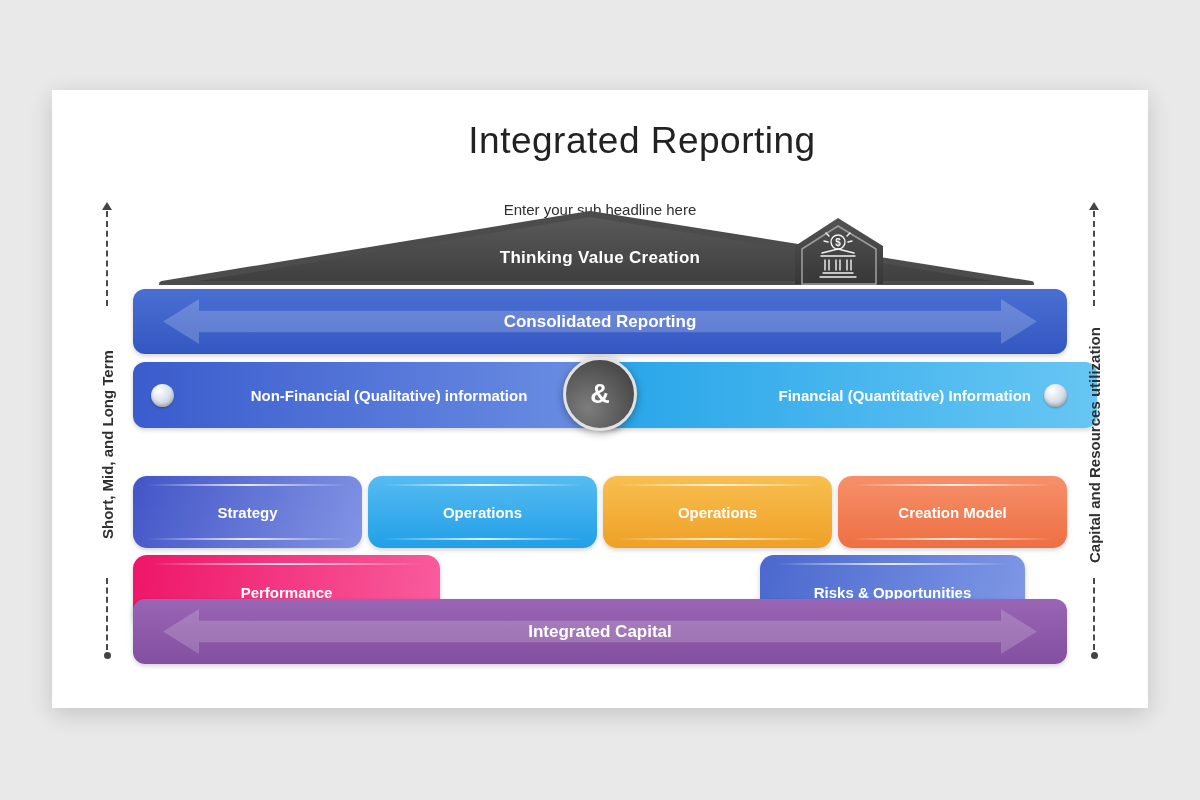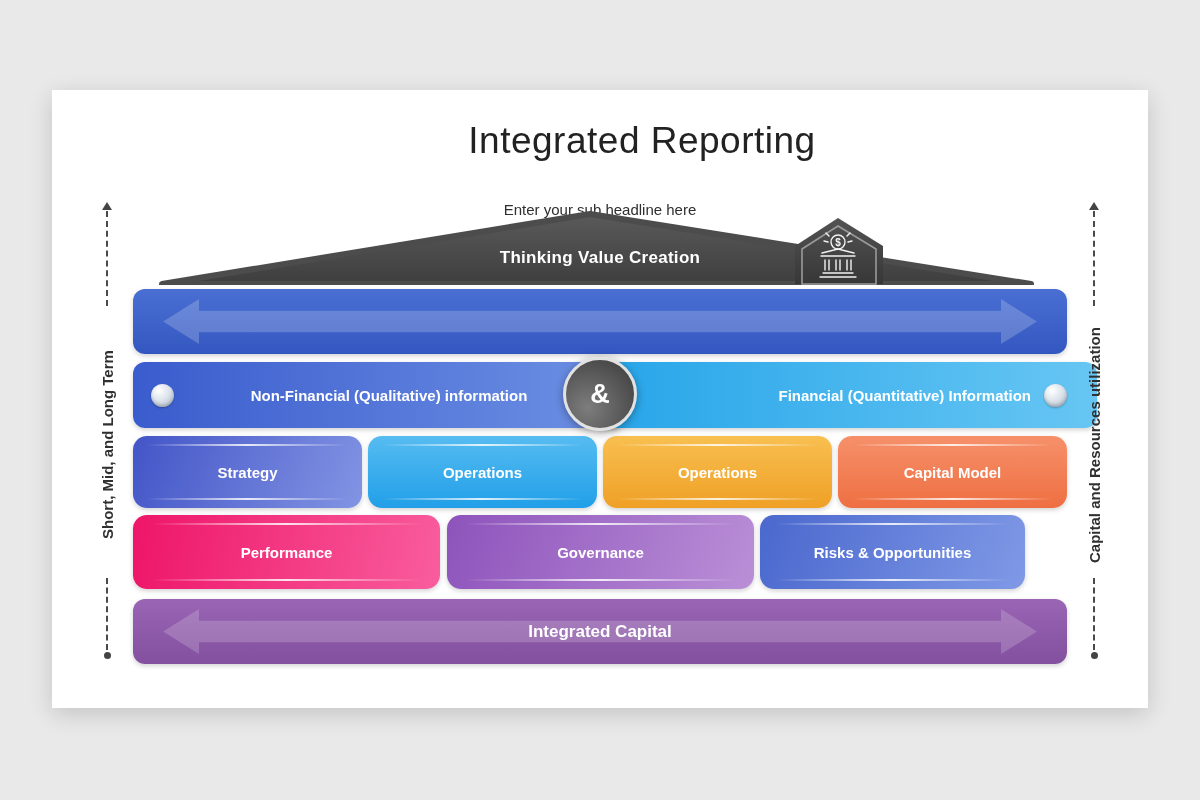--- a/index.html
+++ b/index.html
@@ -27,21 +27,21 @@
     justify-content:flex-end;padding-right:30px;gap:13px;}
   .half-left .half-label{flex:1;text-align:center;padding-right:30px;}
   .ball{width:23px;height:23px;border-radius:50%;flex:0 0 auto;
     background:radial-gradient(circle at 35% 28%,#ffffff,#dde4ec 45%,#a4b1c2 100%);
     box-shadow:inset 0 -2px 3px rgba(0,0,0,.18),0 1px 2px rgba(0,0,0,.25);}
   .amp-circle{position:absolute;left:511px;top:267px;width:68px;height:68px;border-radius:50%;
     background:radial-gradient(circle at 32% 70%,#7d7d7d,#4a4a4a 75%);border:3px solid #e2e2e2;
     display:flex;align-items:center;justify-content:center;color:#fff;font-size:27px;font-weight:700;
     box-shadow:0 2px 8px rgba(0,0,0,.35);z-index:5;}
   .gbox{position:absolute;border-radius:14px;display:flex;align-items:center;justify-content:center;
-    color:#fff;font-size:15px;font-weight:700;box-shadow:0 2px 5px rgba(0,0,0,.18);}
+    color:#fff;font-size:15px;font-weight:700;box-shadow:0 2px 5px rgba(0,0,0,.18);margin-top:40px;}
   .gbox::before,.gbox::after{content:"";position:absolute;left:6%;right:6%;height:2px;border-radius:2px;
     background:linear-gradient(90deg,rgba(255,255,255,0),rgba(255,255,255,.85),rgba(255,255,255,0));}
   .gbox::before{top:8px;}
   .gbox::after{bottom:8px;}
   .r3{top:346px;width:229px;height:72px;}
   .r4{top:425px;height:74px;}
   .b-strategy{left:81px;background:linear-gradient(110deg,#4355c7,#8294e3);}
   .b-ops-blue{left:316px;background:linear-gradient(180deg,#56bcf1,#219fe8);}
   .b-ops-orange{left:551px;background:linear-gradient(180deg,#f8bf50,#efa026);}
   .b-bizmodel{left:786px;background:linear-gradient(180deg,#f6906a,#ee6f42);}
@@ -106,20 +106,21 @@
       <line x1="-15" y1="20" x2="15" y2="20"></line>
       <line x1="-18" y1="24" x2="18" y2="24"></line>
     </g>
   </svg>
   <div class="roof-label">Thinking Value Creation</div>
 
   <div class="bar bar-consolidated">
     <svg class="bar-arrow" viewBox="0 0 874 46" preserveAspectRatio="none">
       <polygon points="0,23 36,0 36,12 838,12 838,0 874,23 838,46 838,34 36,34 36,46" fill="rgba(255,255,255,0.2)"></polygon>
     </svg>
+    <span class="bar-label">Consolidated Reporting</span>
   </div>
 
   <div class="half half-left">
     <span class="ball"></span>
     <span class="half-label">Non-Financial (Qualitative) information</span>
   </div>
   <div class="half half-right">
     <span>Financial (Quantitative) Information</span>
     <span class="ball"></span>
   </div>
@@ -130,28 +131,25 @@
   <div class="gbox r3 b-strategy">
     <span>Strategy</span>
   </div>
   <div class="gbox r3 b-ops-blue">
     <span>Operations</span>
   </div>
   <div class="gbox r3 b-ops-orange">
     <span>Operations</span>
   </div>
   <div class="gbox r3 b-bizmodel">
-    <span>Capital Model</span>
+    <span>Creation Model</span>
   </div>
 
   <div class="gbox r4 b-performance">
     <span>Performance</span>
-  </div>
-  <div class="gbox r4 b-governance">
-    <span>Governance</span>
   </div>
   <div class="gbox r4 b-risks">
     <span>Risks &amp; Opportunities</span>
   </div>
 
   <div class="bar bar-thinking">
     <svg class="bar-arrow" viewBox="0 0 874 46" preserveAspectRatio="none">
       <polygon points="0,23 36,0 36,12 838,12 838,0 874,23 838,46 838,34 36,34 36,46" fill="rgba(255,255,255,0.18)"></polygon>
     </svg>
     <span class="bar-label">Integrated Capital</span>

